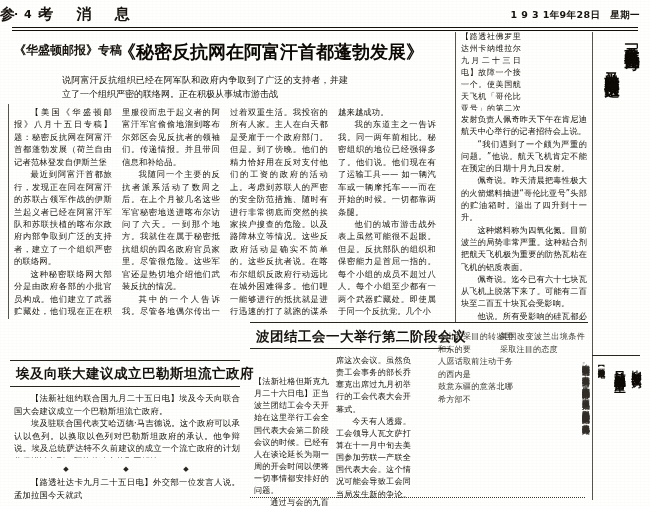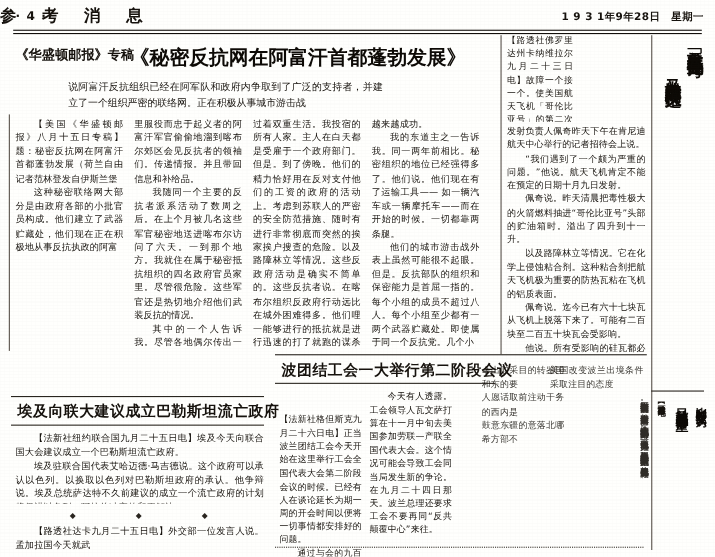--- a/index.html
+++ b/index.html
@@ -120,20 +120,21 @@
   <div class="hl-src blur1" style="left:14px;top:42px;width:110px;font-size:12px;">《华盛顿邮报》专稿</div>
 
   <div class="hl-main blur1" style="left:118px;top:40px;font-size:18px;letter-spacing:0px;">《秘密反抗网在阿富汗首都蓬勃发展》</div>
 
   <div class="hl-sub blur1" style="left:62px;top:74px;width:286px;">说阿富汗反抗组织已经在阿军队和政府内争取到了广泛的支持者，并建立了一个组织严密的联络网。正在积极从事城市游击战</div>
 
   <div class="vrule" style="left:8px;top:104px;height:215px;"></div>
 
   <div class="col blur1" style="left:14px;top:106px;width:98px;height:212px;">
     <p>【美国《华盛顿邮报》八月十五日专稿】题：秘密反抗网在阿富汗首都蓬勃发展（荷兰自由记者范林登发自伊斯兰堡</p>
+    <p>最近到阿富汗首都旅行，发现正在同在阿富汗的苏联占领军作战的伊斯兰起义者已经在阿富汗军队和苏联扶植的喀布尔政府内部争取到广泛的支持者，建立了一个组织严密的联络网。</p>
     <p>这种秘密联络网大部分是由政府各部的小批官员构成。他们建立了武器贮藏处，他们现在正在积极地从事反抗执政的阿富</p>
   </div>
 
   <div class="col blur1" style="left:122px;top:106px;width:98px;height:212px;">
     <p class="noind">里服役而忠于起义者的阿富汗军官偷偷地溜到喀布尔郊区会见反抗者的领袖们。传递情报。并且带回信息和补给品。</p>
     <p>我随同一个主要的反抗者派系活动了数周之后。在上个月被几名这些军官秘密地送进喀布尔访问了六天。一到那个地方。我就住在属于秘密抵抗组织的四名政府官员家里。尽管很危险。这些军官还是热切地介绍他们武装反抗的情况。</p>
     <p>其中的一个人告诉我。尽管各地偶尔传出一些报道。却从来没有一个记者来过喀布尔报道抵抗</p>
   </div>
 
   <div class="col blur1" style="left:230px;top:106px;width:98px;height:212px;">
@@ -149,37 +150,38 @@
   <div class="vrule" style="left:455px;top:32px;height:290px;"></div>
 
   <div class="col blur1" style="left:461px;top:31px;width:60px;height:80px;font-size:8px;">
     <p class="noind">【路透社佛罗里达州卡纳维拉尔九月二十三日电】故障一个接一个。使美国航天飞机「哥伦比亚号」的第二次发射至少推迟了两周。因为发生发射台加油事故。使航天飞机易损表面受了损坏。</p>
   </div>
 
   <div class="col blur1" style="left:461px;top:113px;width:126px;height:208px;font-size:8.2px;">
     <p class="noind">发射负责人佩奇昨天下午在肯尼迪航天中心举行的记者招待会上说。</p>
     <p>“我们遇到了一个颇为严重的问题。”他说。航天飞机肯定不能在预定的日期十月九日发射。</p>
     <p>佩奇说。昨天清晨把毒性极大的火箭燃料抽进“哥伦比亚号”头部的贮油箱时。溢出了四升到十一升。</p>
-    <p>以及路障林立等情况。它在化学上侵蚀粘合剂。这种粘合剂把航天飞机极为重要的防热瓦粘在飞机的铝质表面。</p>
+    <p>这种燃料称为四氧化氮。目前波兰的局势非常严重。这种粘合剂把航天飞机极为重要的防热瓦粘在飞机的铝质表面。</p>
     <p>佩奇说。迄今已有六十七块瓦从飞机上脱落下来了。可能有二百块至二百五十块瓦会受影响。</p>
     <p>他说。所有受影响的硅瓦都必须从航天飞机上完全取下来。清除污染。作防水处理。然后重新安上。然后才能恢复正常的发射工作。</p>
   </div>
 
   <div class="hrule" style="left:250px;top:322px;width:338px;"></div>
 
   <div class="hl-sec blur1" style="left:256px;top:328px;font-size:13.5px;">波团结工会一大举行第二阶段会议</div>
 
   <div class="hrule" style="left:250px;top:348px;width:200px;border-top-width:.6px;"></div>
 
   <div class="col blur1" style="left:254px;top:375px;width:75px;height:145px;font-size:8.1px;">
     <p class="noind">【法新社格但斯克九月二十六日电】正当波兰团结工会今天开始在这里举行工会全国代表大会第二阶段会议的时候。已经有人在谈论延长为期一周的开会时间以便将一切事情都安排好的问题。</p>
     <p>通过与会的九百名代表将新的一项行动纲领和选出具有新的领导班子。反映双方对立情绪的一个迹象是。没有一个政府官员出</p>
   </div>
 
   <div class="col blur1" style="left:336px;top:354px;width:75px;height:145px;font-size:8.1px;">
+    <p class="noind">席这次会议。虽然负责工会事务的部长乔塞克出席过九月初举行的工会代表大会开幕式。</p>
     <p>今天有人透露。工会领导人瓦文萨打算在十一月中旬去美国参加劳联—产联全国代表大会。这个情况可能会导致工会同当局发生新的争论。在九月二十四日那天。波兰总理还要求工会不要再同“反共颠覆中心”来往。</p>
   </div>
 
   <div class="col blur2 fade" style="left:418px;top:330px;width:75px;height:168px;font-size:8.1px;line-height:1.55;margin-left:20px;">
     <p class="noind">令出取采目的转鉴国和东的要</p>
     <p class="noind">人愿话取前注动干务的西内是</p>
     <p class="noind">鼓意东疆的意落北哪希方部不</p>
   </div>
 
   <div class="col blur2 fade" style="left:500px;top:330px;width:85px;height:168px;font-size:8.1px;line-height:1.55;">

